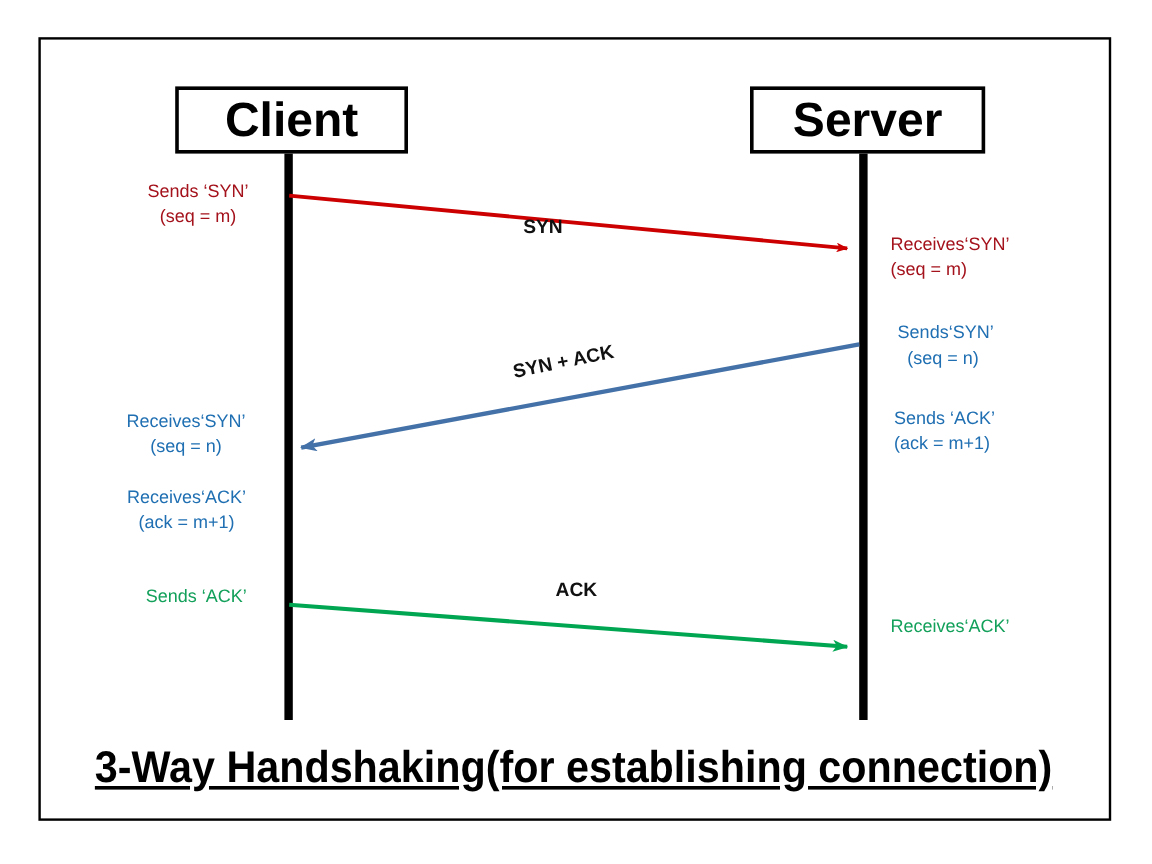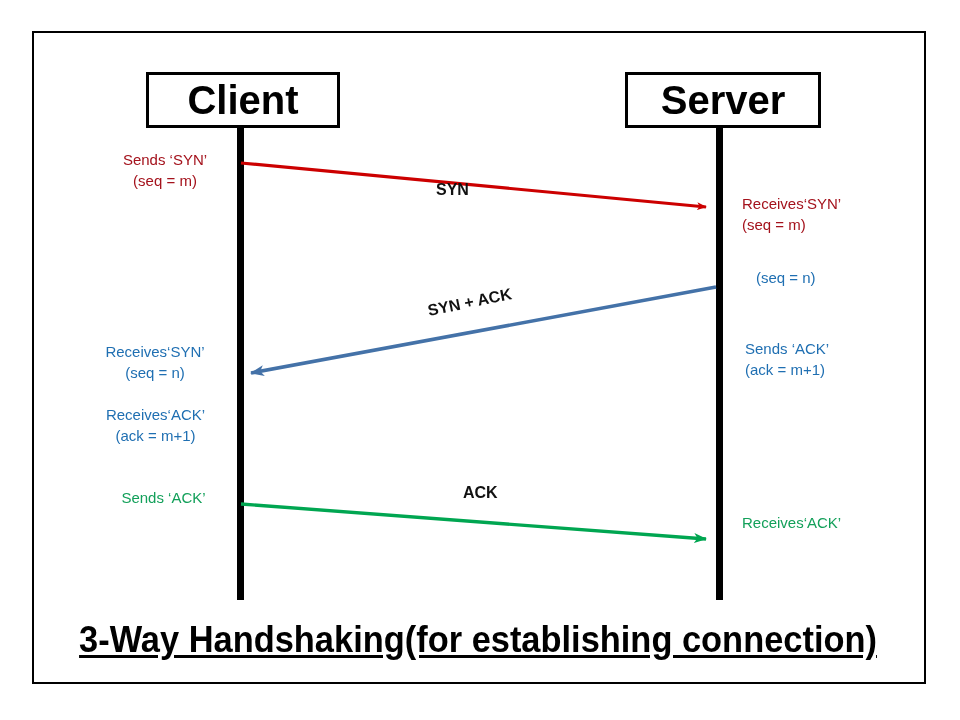--- a/index.html
+++ b/index.html
@@ -160,20 +160,21 @@
     <div>Sends ‘SYN’</div>
     <div>(seq = m)</div>
   </div>
 
   <div class="note red" style="left:742px; top:193px; width:150px; text-align:left;">
     <div>Receives‘SYN’</div>
     <div>(seq = m)</div>
   </div>
 
   <div class="note blue" style="left:748px; top:267px; width:140px; text-align:left;">
+    <div>Sends‘SYN’</div>
     <div style="padding-left:8px;">(seq = n)</div>
   </div>
 
   <div class="note blue" style="left:745px; top:338px; width:150px; text-align:left;">
     <div>Sends ‘ACK’</div>
     <div>(ack = m+1)</div>
   </div>
 
   <div class="note blue" style="left:80px; top:341px; width:150px;">
     <div>Receives‘SYN’</div>

